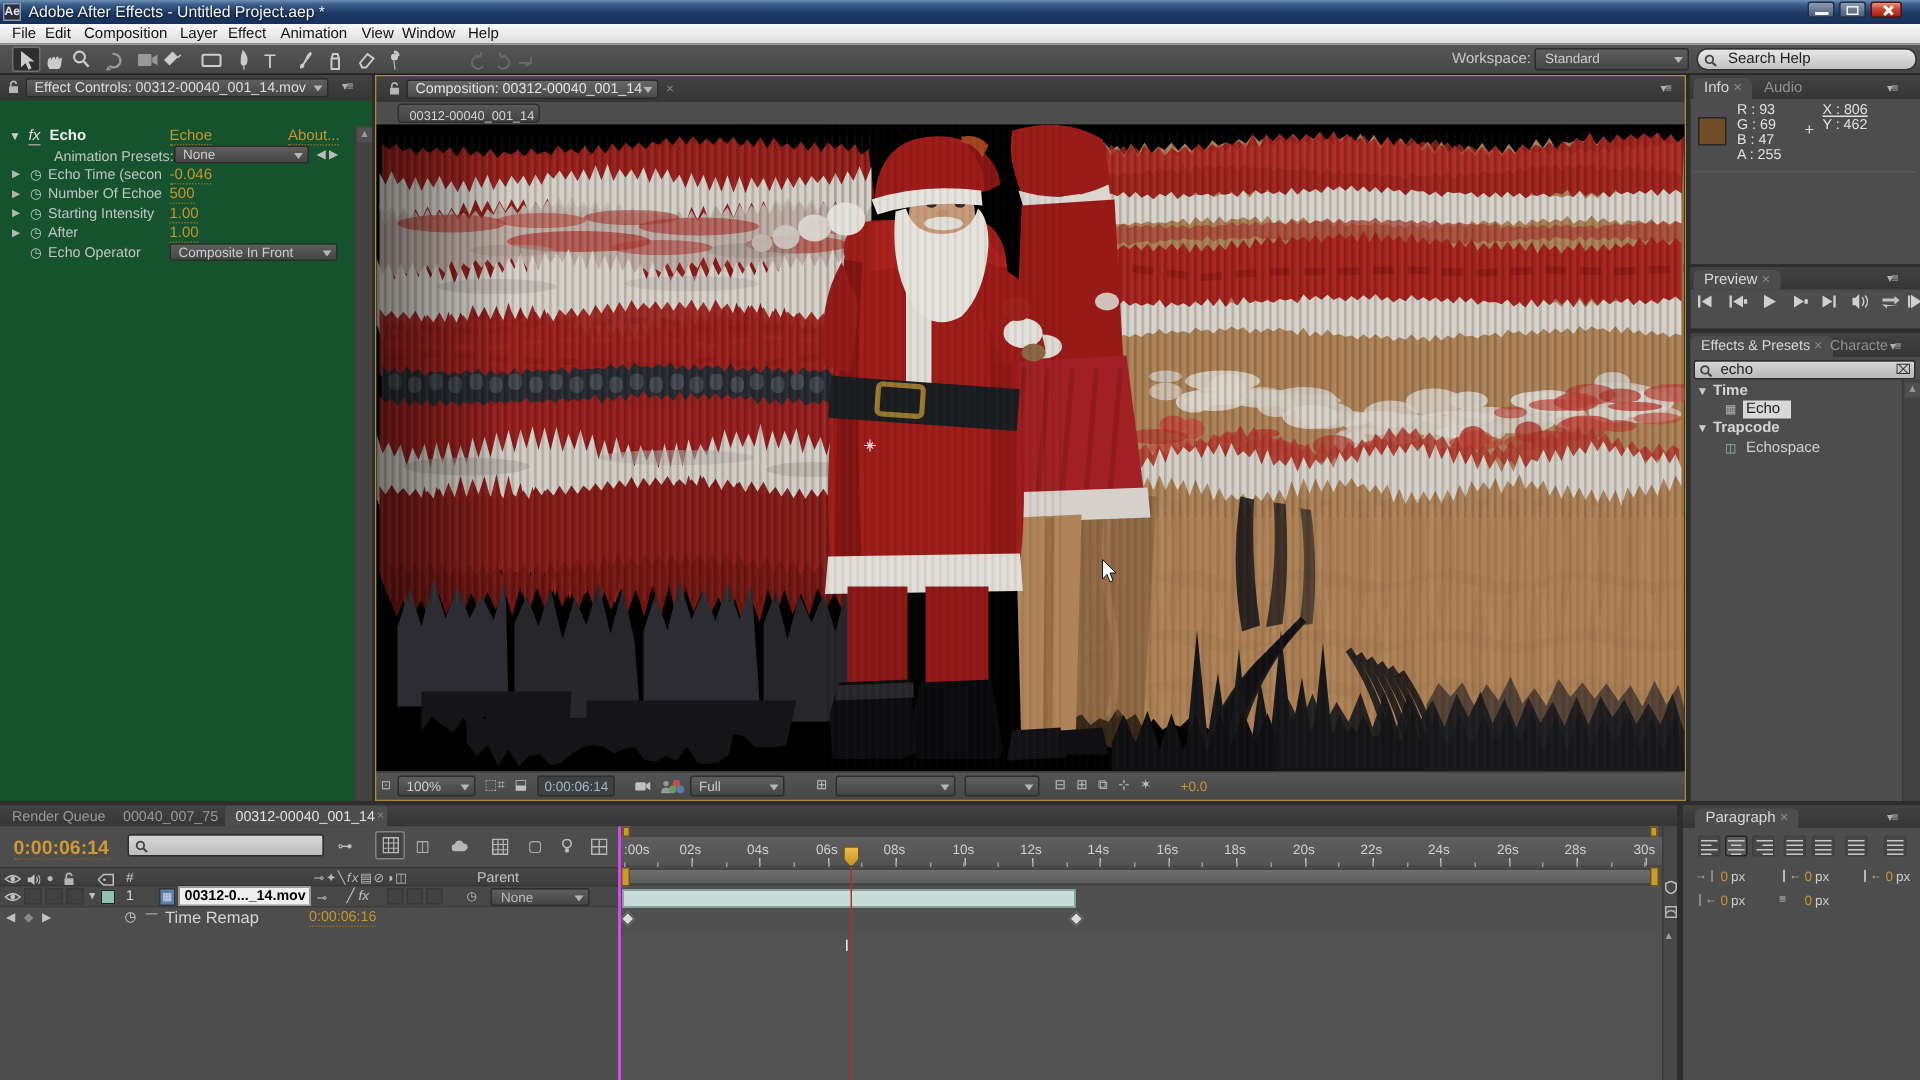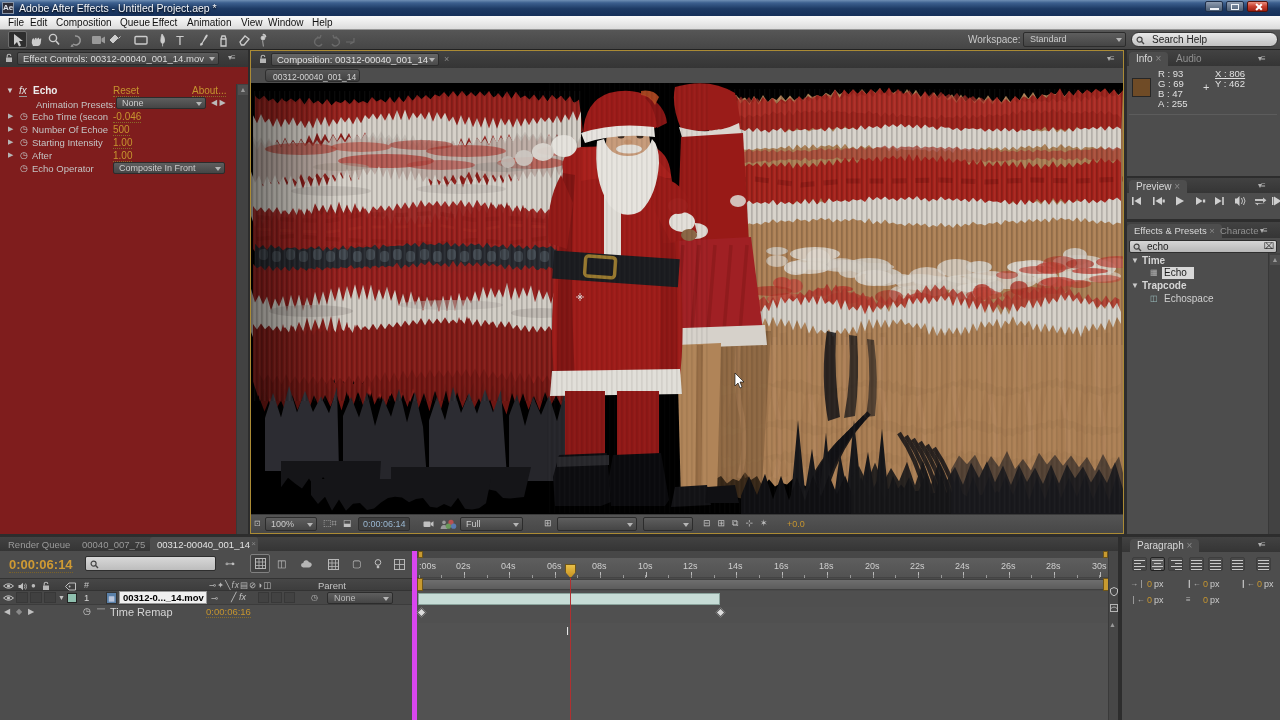--- a/index.html
+++ b/index.html
@@ -30,21 +30,21 @@
       <div style="position:absolute;left:3px;top:-0.5px;width:1.6px;height:8px;background:#fff;transform:rotate(45deg);"></div>
       <div style="position:absolute;left:3px;top:-0.5px;width:1.6px;height:8px;background:#fff;transform:rotate(-45deg);"></div>
     </div>
   </div>
 </div>
 
 <div class="abs" style="left:0;top:16px;width:1280px;height:14px;background:linear-gradient(#fafafa,#e8e8e8 60%,#dcdcdc);border-bottom:1px solid #979797;color:#111;font-size:10px;">
   <span class="abs" style="left:8px;top:1px;">File</span>
   <span class="abs" style="left:30px;top:1px;">Edit</span>
   <span class="abs" style="left:56px;top:1px;">Composition</span>
-  <span class="abs" style="left:120px;top:1px;">Queue</span>
+  <span class="abs" style="left:120px;top:1px;">Layer</span>
   <span class="abs" style="left:152px;top:1px;">Effect</span>
   <span class="abs" style="left:187px;top:1px;">Animation</span>
   <span class="abs" style="left:241px;top:1px;">View</span>
   <span class="abs" style="left:268px;top:1px;">Window</span>
   <span class="abs" style="left:312px;top:1px;">Help</span>
 </div>
 
 <div class="abs" style="left:0;top:30px;width:1280px;height:20px;background:linear-gradient(#565656,#464646);border-bottom:1px solid #222;">
   <div class="abs" style="left:8px;top:1px;width:19px;height:17px;background:#2e2e2e;border:1px solid #6e6e6e;border-radius:2px;"></div>
 <svg class="abs" style="left:0;top:0;" width="360" height="20" viewBox="0 0 360 20">
@@ -79,38 +79,38 @@
     </div>
   <div class="abs" style="left:1131px;top:2px;width:147px;height:15px;background:linear-gradient(#e8e8e8,#c2c2c2);border:1px solid #333;border-radius:8px;">
      <svg style="position:absolute;left:4px;top:3px;" width="9" height="9" viewBox="0 0 9 9">
         <circle cx="3.6" cy="3.6" r="2.5" fill="none" stroke="#444" stroke-width="1.2"></circle>
         <line x1="5.6" y1="5.6" x2="8" y2="8" stroke="#444" stroke-width="1.4"></line>
       </svg>
      <span style="position:absolute;left:20px;top:1px;color:#222;font-size:10px;">Search Help</span>
   </div>
 </div>
 
-<div class="abs" style="left:0;top:50px;width:248px;height:484px;background:#7f1d1d;">
+<div class="abs" style="left:0;top:50px;width:248px;height:484px;background:#14532d;">
   <div class="abs tabbar" style="left:0;top:0;width:248px;height:17px;">
     <svg style="position:absolute;left:5;top:3;" width="8" height="10" viewBox="0 0 8 10">
         <rect x="1" y="4.5" width="6" height="4.5" fill="#b5b5b5"></rect>
         <path d="M2.2,4.5 V3 a1.8,1.8 0 0 1 3.6,0" fill="none" stroke="#b5b5b5" stroke-width="1.1"></path>
       </svg>
     <div class="dd" style="left:17px;top:2px;width:202px;height:13px;">
         <span style="position:absolute;left:5px;top:0px;font-size:9.5px;color:#ddd;">Effect Controls: 00312-00040_001_14.mov</span>
         <span class="ddarrow"></span>
       </div>
     <span class="pmenu" style="left:228px;top:3px;">▾≡</span>
   </div>
 
   <div class="abs" style="left:0;top:34px;width:236px;height:13px;">
     <span class="abs" style="left:6px;top:2px;color:#ccc;font-size:8px;">▼</span>
     <span class="abs" style="left:19px;top:1px;color:#e0e0e0;font-style:italic;font-size:10px;border-bottom:1px solid #9a9a9a;">fx</span>
     <span class="abs" style="left:33px;top:1px;color:#ececec;font-weight:bold;font-size:10px;">Echo</span>
-    <span class="abs oval" style="left:113px;top:1px;border-bottom:1px dotted #8a6d28;">Reset</span>
+    <span class="abs oval" style="left:113px;top:1px;border-bottom:1px dotted #8a6d28;">Echoe</span>
     <span class="abs oval" style="left:192px;top:1px;border-bottom:1px dotted #8a6d28;">About...</span>
   </div>
   <div class="abs" style="left:0;top:47px;width:236px;height:13px;">
     <span class="abs row-label" style="left:36px;top:2px;">Animation Presets:</span>
     <div class="dd" style="left:116px;top:0px;width:90px;height:12px;">
         <span style="position:absolute;left:5px;top:0px;">None</span>
         <span class="ddarrow"></span>
       </div>
     <span class="abs" style="left:211px;top:1px;color:#bbb;font-size:8px;">◀ ▶</span>
   </div>
@@ -671,21 +671,21 @@
     <span class="abs" style="left:16px;top:2px;color:#8a8a8a;font-size:8px;">◆</span>
     <span class="abs" style="left:28px;top:2px;color:#c0c0c0;font-size:8px;">▶</span>
     <span class="abs" style="left:83px;top:1px;color:#d0d0d0;font-size:9px;">◷</span>
     <span class="abs" style="left:97px;top:1px;color:#b9b9b9;font-size:8px;">⎻</span>
     <span class="abs" style="left:110px;top:1px;color:#d5d5d5;font-size:11px;">Time Remap</span>
     <span class="abs oval" style="left:206px;top:1px;font-size:9.5px;border-bottom:1px dotted #8a6d28;">0:00:06:16</span>
   </div>
 
   <div class="abs" style="left:0;top:94px;width:412px;height:89px;background:#4d4d4d;"></div>
 
-  <div class="abs" style="left:412px;top:14px;width:696px;height:169px;background:#545454;border-left:5px solid #d946ef;padding-left:44px;">
+  <div class="abs" style="left:412px;top:14px;width:696px;height:169px;background:#545454;border-left:2px solid #d946ef;padding-left:44px;">
 
     <div class="abs" style="left:0;top:0;width:696px;height:7px;background:#474747;">
       <div class="abs" style="left:1px;top:0;width:5px;height:7px;background:#c89a30;border:1px solid #6e5519;"></div>
       <div class="abs" style="left:686px;top:0;width:5px;height:7px;background:#c89a30;border:1px solid #6e5519;"></div>
     </div>
 
     <div class="abs" style="left:0;top:7px;width:696px;height:20px;background:linear-gradient(#5e5e5e,#525252);border-bottom:1px solid #444;">
       <span class="abs" style="left:2px;top:3px;color:#cfcfcf;font-size:9px;">:00s</span>
 <span class="abs" style="left:39px;top:3px;color:#cfcfcf;font-size:9px;">02s</span>
 <div class="abs" style="left:47px;top:14px;width:1px;height:5px;background:#bbb;"></div>

